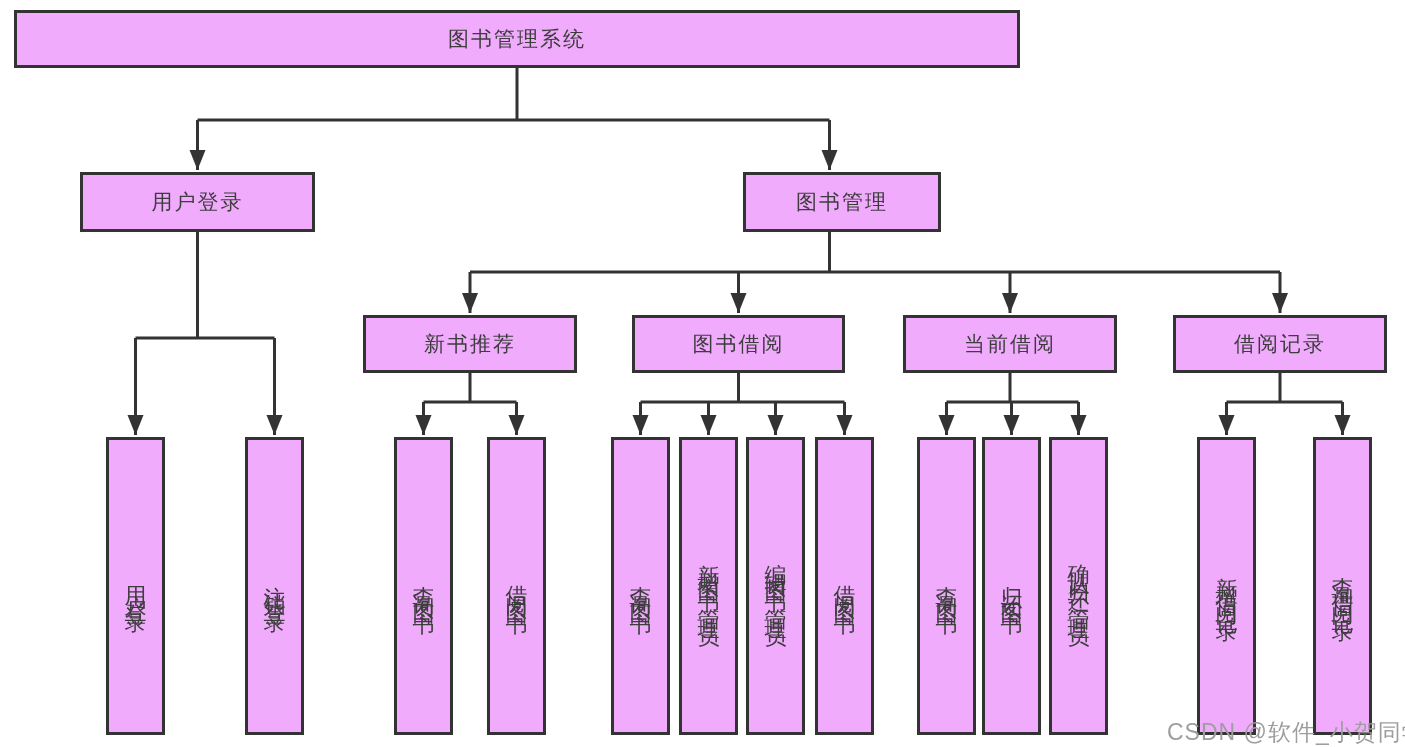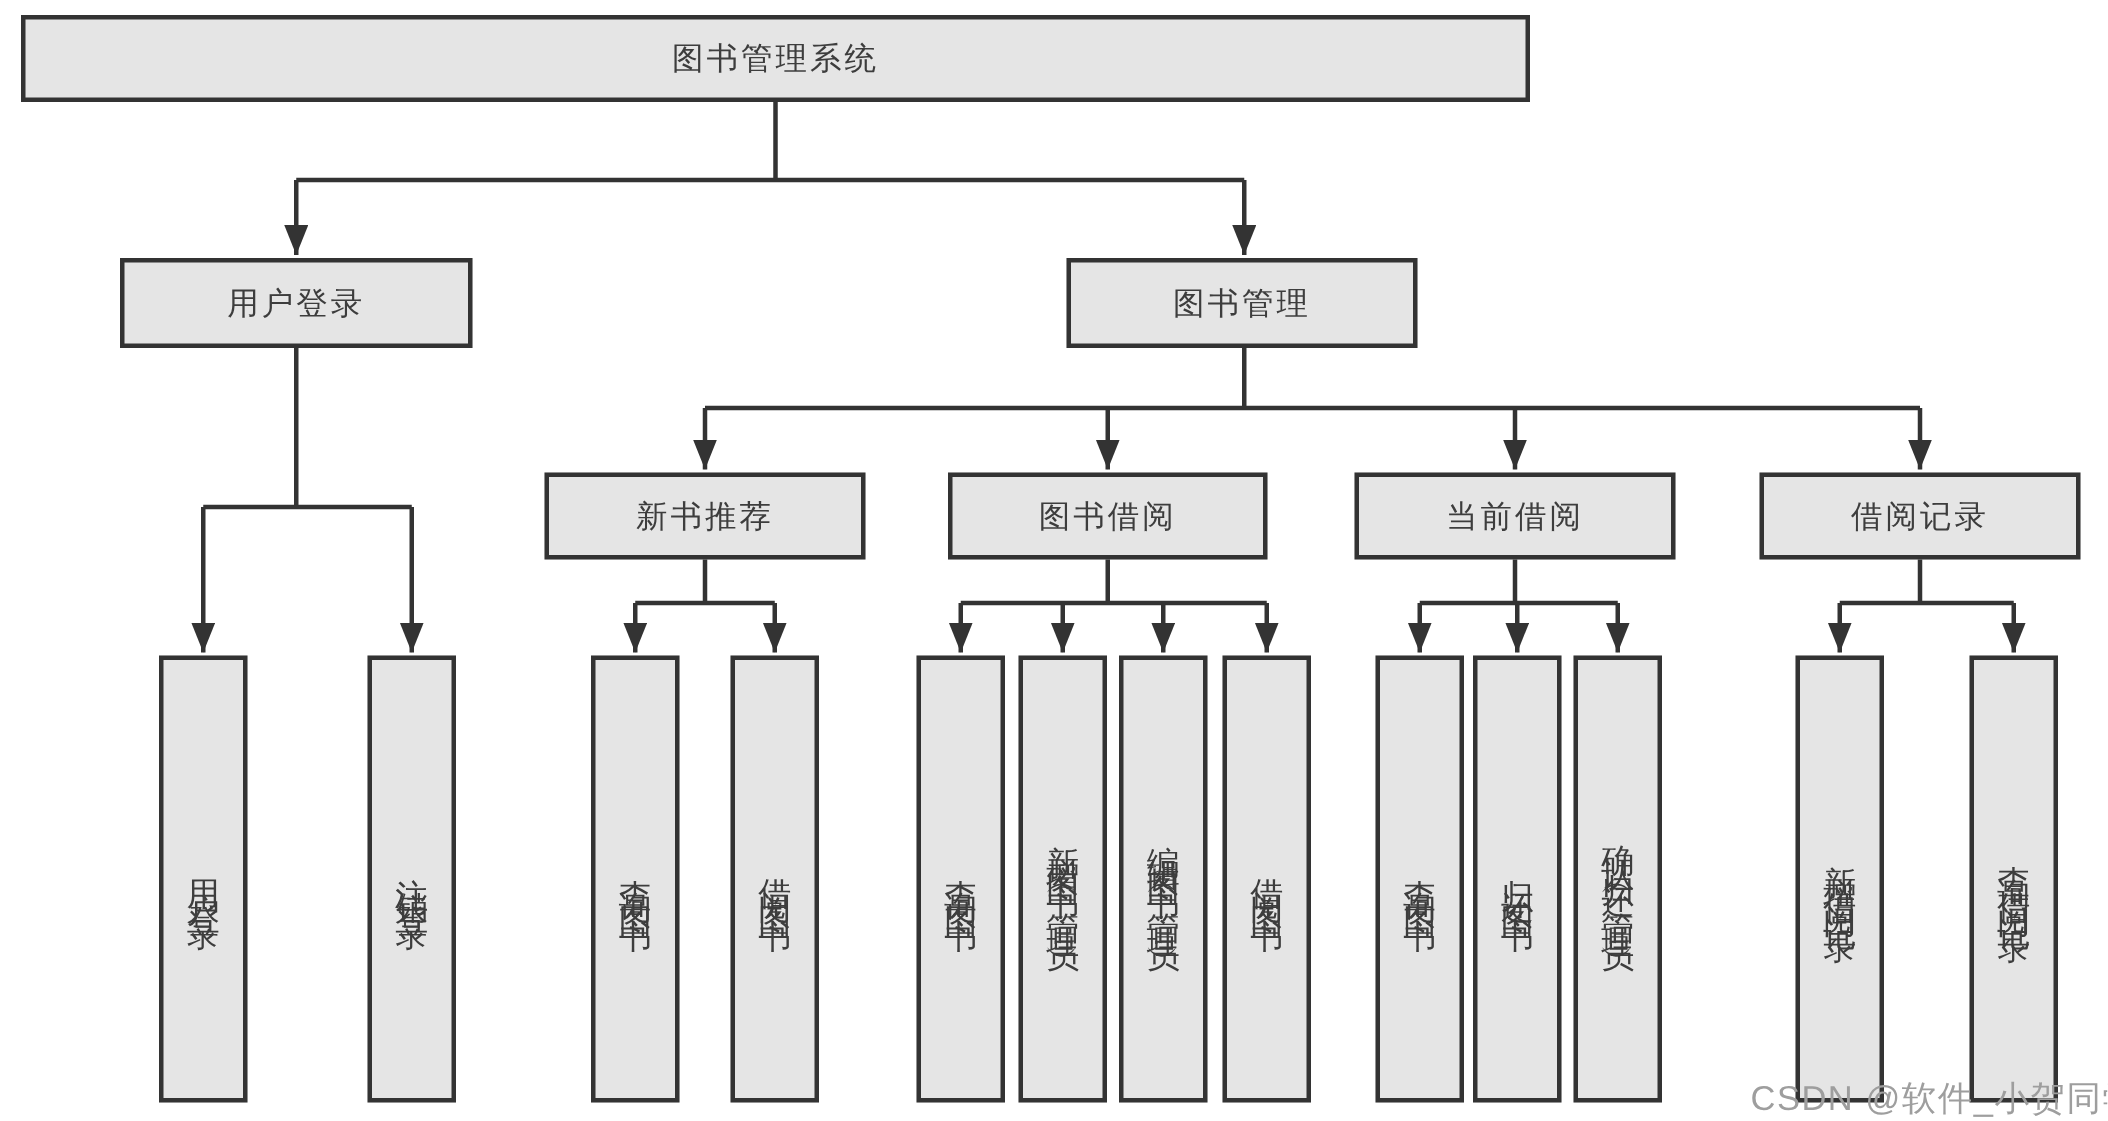--- a/index.html
+++ b/index.html
@@ -20,21 +20,21 @@
     left: 0;
     top: 0;
     width: 1405px;
     height: 747px;
     pointer-events: none;
   }
   .node {
     position: absolute;
     box-sizing: border-box;
     border: 3px solid #333333;
-    background: #e5e5e5;
+    background: #f0abfc;
     display: flex;
     align-items: center;
     justify-content: center;
     color: #3d3d3d;
     font-size: 21px;
     letter-spacing: 2px;
     white-space: nowrap;
   }
   .hnode {
     height: 58px;
@@ -57,21 +57,21 @@
     color: #9e9e9e;
     letter-spacing: 1px;
     z-index: 5;
     white-space: nowrap;
   }
 
   
   .n-root { left: 14px; top: 10px; width: 1006px; }
   
   .n-login { left: 80px;  top: 172px; width: 235px; height: 60px; }
-  .n-mgmt  { left: 711px; top: 172px; width: 234px; height: 60px; }
+  .n-mgmt  { left: 743px; top: 172px; width: 198px; height: 60px; }
   
   .n-l3 { top: 315px; height: 58px; }
   .n-newbook { left: 363px;  width: 214px; }
   .n-borrow  { left: 632px;  width: 213px; }
   .n-current { left: 903px;  width: 214px; }
   .n-records { left: 1173px; width: 214px; }
   
   .lf-1  { left: 106px; }
   .lf-2  { left: 245px; }
   .lf-3  { left: 394px; }

